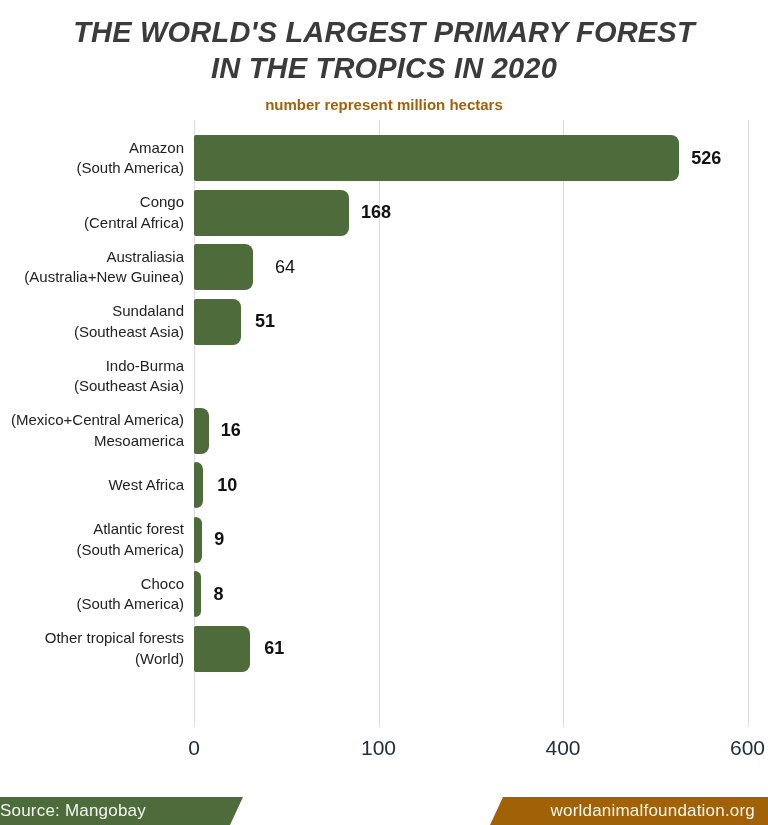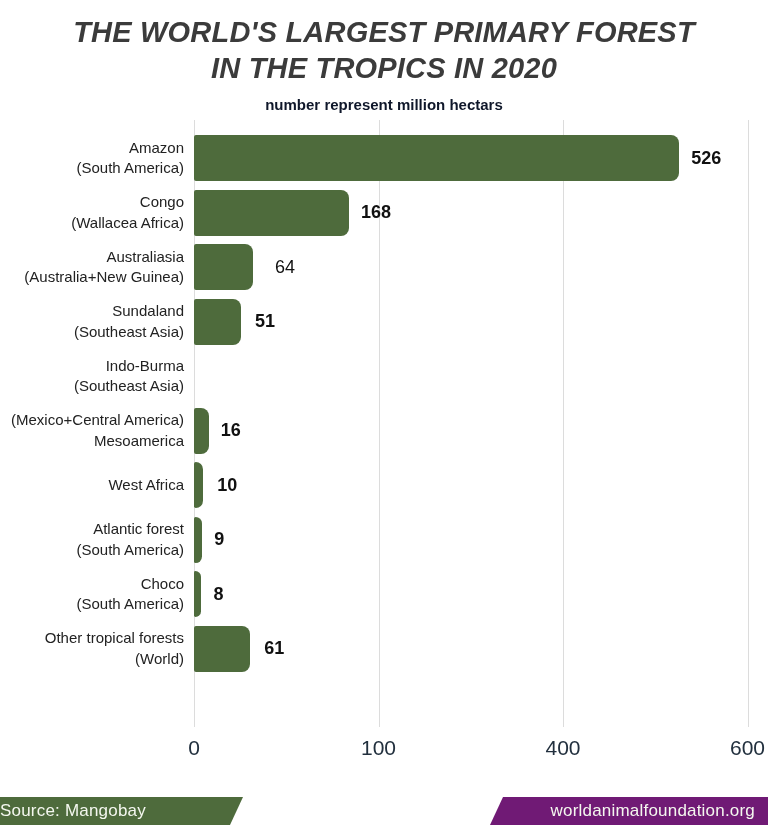--- a/index.html
+++ b/index.html
@@ -6,21 +6,21 @@
   body{
     width:768px;height:825px;position:relative;background:#ffffff;
     font-family:"Liberation Sans", sans-serif;overflow:hidden;
   }
   
   .header{height:120px;text-align:center;}
   .title{
     padding-top:14px;font-size:29px;line-height:36px;font-weight:bold;
     color:#3b3b3b;letter-spacing:0.2px;
   }
-  .subtitle{margin-top:10px;font-size:15px;font-weight:bold;color:#0f172a;}
+  .subtitle{margin-top:10px;font-size:15px;font-weight:bold;color:#a16207;}
   
   .chart{position:relative;width:636px;height:645px;}
   .gridline{position:absolute;top:0;width:1px;height:607px;background:#dcdcdc;}
   .rows{position:absolute;top:11px;left:0;right:0;}
   .row{height:54.5px;display:flex;align-items:center;}
   .rlabel{
     width:184px;flex:0 0 184px;text-align:right;padding-right:10px;
     font-size:15px;line-height:20.5px;color:#222222;
   }
   .rplot{flex:1;display:flex;align-items:center;height:100%;}
@@ -73,21 +73,21 @@
           <div>(South America)</div>
         </div>
         <div class="rplot">
           <div class="bar" style="width: 485.235px; background: rgb(78, 107, 60);"></div>
           <div class="val bold" style="margin-left: 12px;">526</div>
         </div>
       </div>
       <div class="row">
         <div class="rlabel">
           <div>Congo</div>
-          <div>(Wallacea Africa)</div>
+          <div>(Central Africa)</div>
         </div>
         <div class="rplot">
           <div class="bar" style="width: 154.98px; background: rgb(78, 107, 60);"></div>
           <div class="val bold" style="margin-left: 12px;">168</div>
         </div>
       </div>
       <div class="row">
         <div class="rlabel">
           <div>Australiasia</div>
           <div>(Australia+New Guinea)</div>
@@ -167,15 +167,15 @@
       <div class="tick" style="left: 194px; color: rgb(34, 48, 62);">0</div>
       <div class="tick" style="left: 378.5px; color: rgb(34, 48, 62);">100</div>
       <div class="tick" style="left: 563px; color: rgb(34, 48, 62);">400</div>
       <div class="tick" style="left: 747.5px; color: rgb(34, 48, 62);">600</div>
     </div>
 </div>
 
 <div class="banner banner-left" style="background: rgb(78, 107, 60); color: rgb(244, 247, 239);">
   <span>Source: Mangobay</span>
 </div>
-<div class="banner banner-right" style="background: #701a75; color: rgb(244, 247, 239);">
+<div class="banner banner-right" style="background: #a16207; color: rgb(244, 247, 239);">
   <span>worldanimalfoundation.org</span>
 </div>
 
 </body></html>

